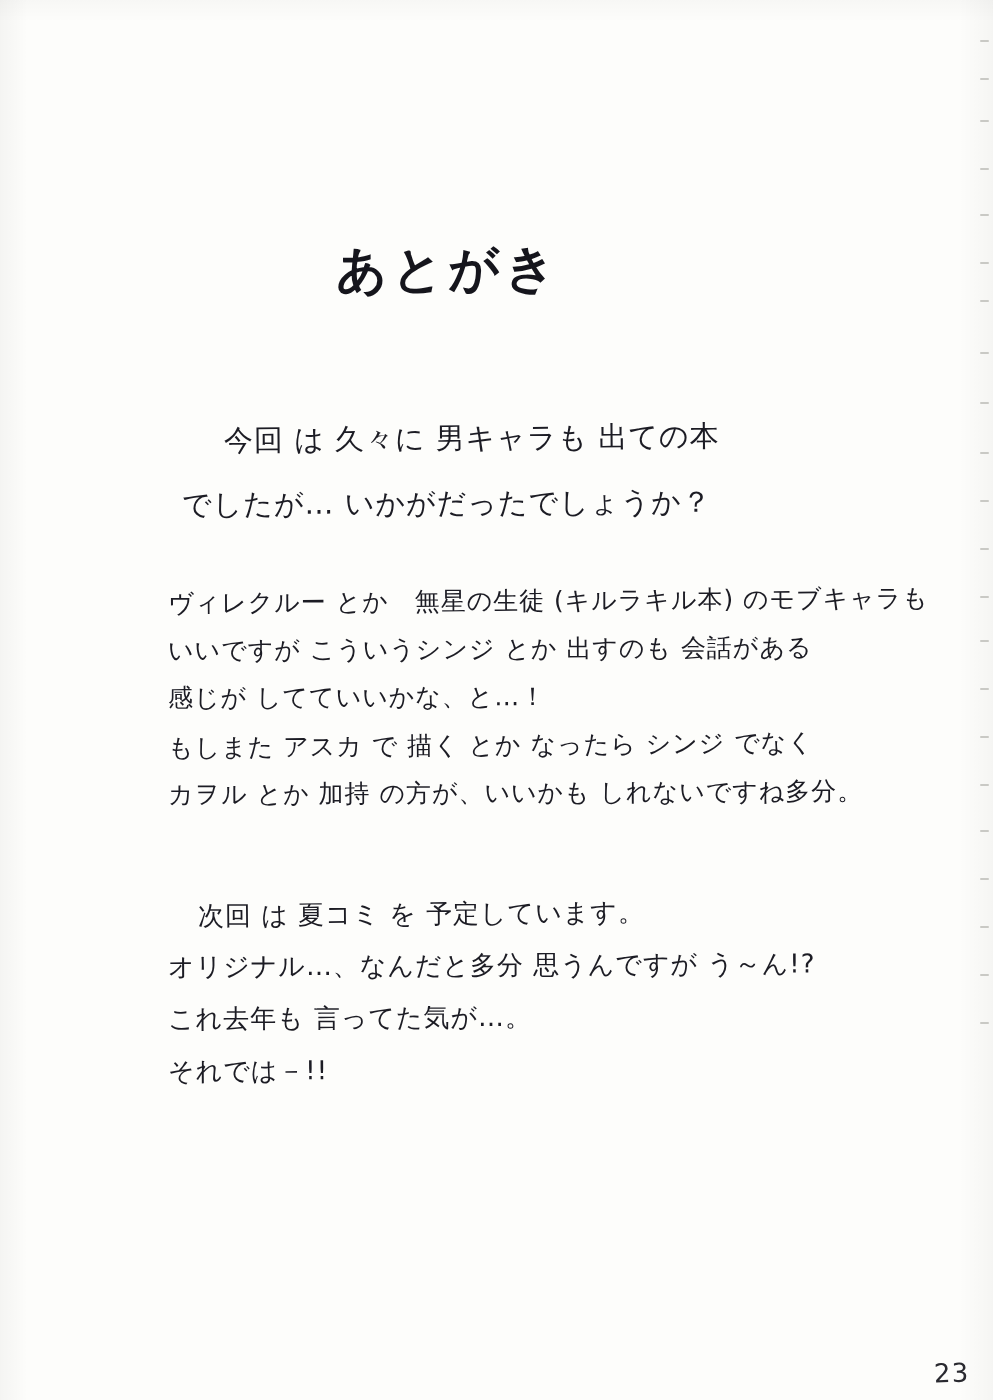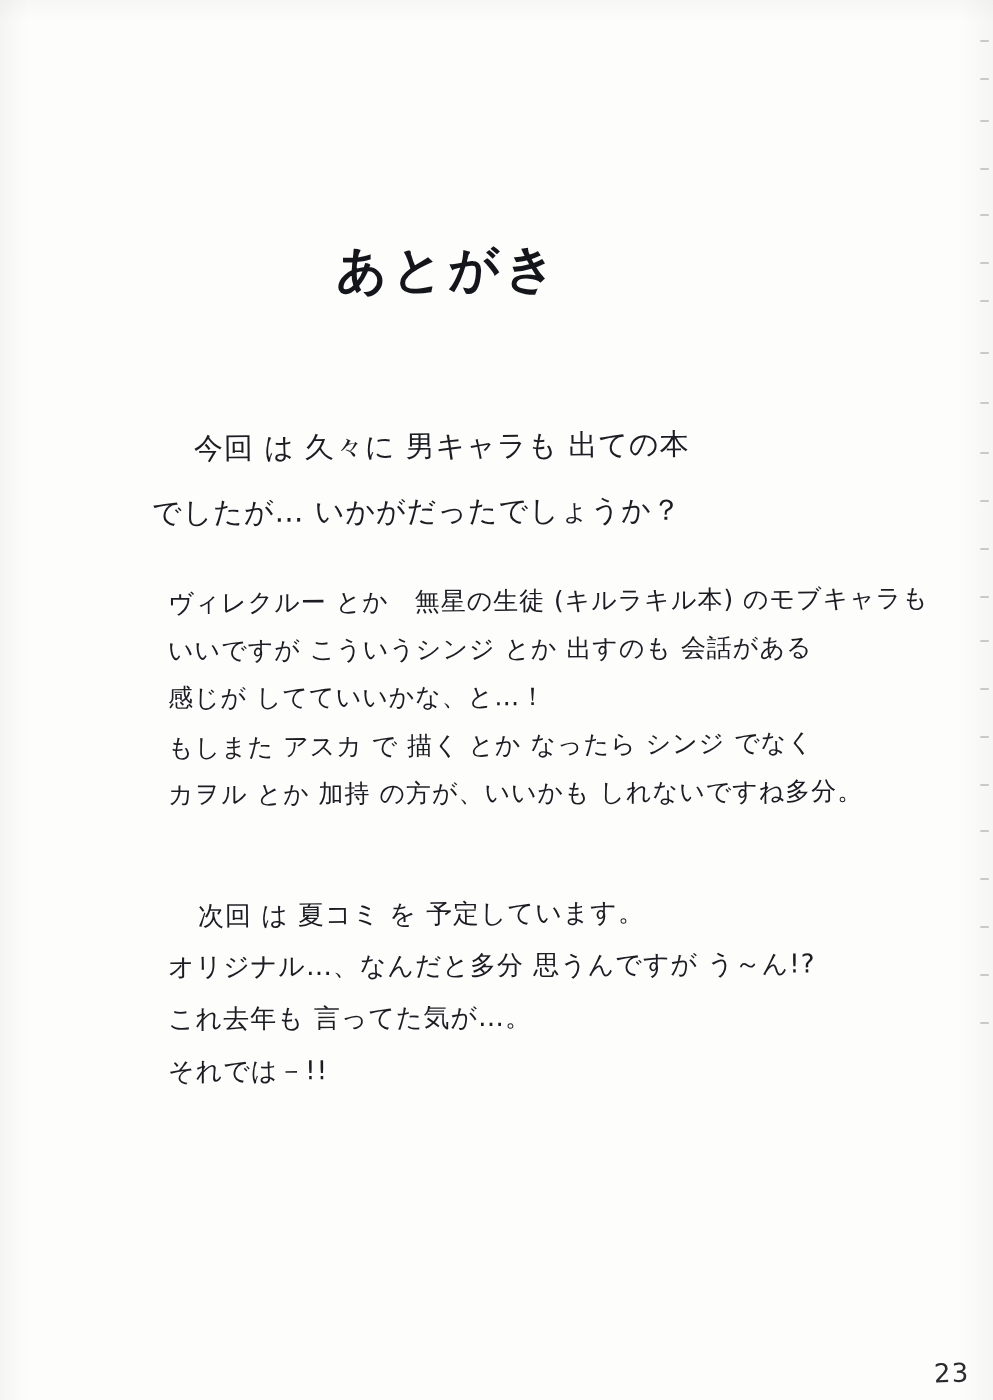--- a/index.html
+++ b/index.html
@@ -69,21 +69,21 @@
   }
 
   .line {
     white-space: nowrap;
     font-size: 27px;
     line-height: 1.0;
     color: #1c1c24;
   }
 
   
-  #p1 { left: 152px; top: 424px; margin-top: 8px; }
+  #p1 { left: 182px; top: 424px; }
   #p1 .line:nth-child(1) { margin-left: 42px; font-size: 29px; transform: rotate(-0.5deg); }
   #p1 .line:nth-child(2) { margin-top: 36px; font-size: 29px; transform: rotate(-0.3deg); }
 
   
   #p2 { left: 168px; top: 588px; }
   #p2 .line { margin-bottom: 23px; font-size: 25px; }
   #p2 .line:nth-child(1) { transform: rotate(-0.4deg); }
   #p2 .line:nth-child(2) { transform: rotate(-0.3deg); }
   #p2 .line:nth-child(3) { transform: rotate(-0.2deg); }
   #p2 .line:nth-child(4) { margin-top: 6px; transform: rotate(-0.5deg); }

